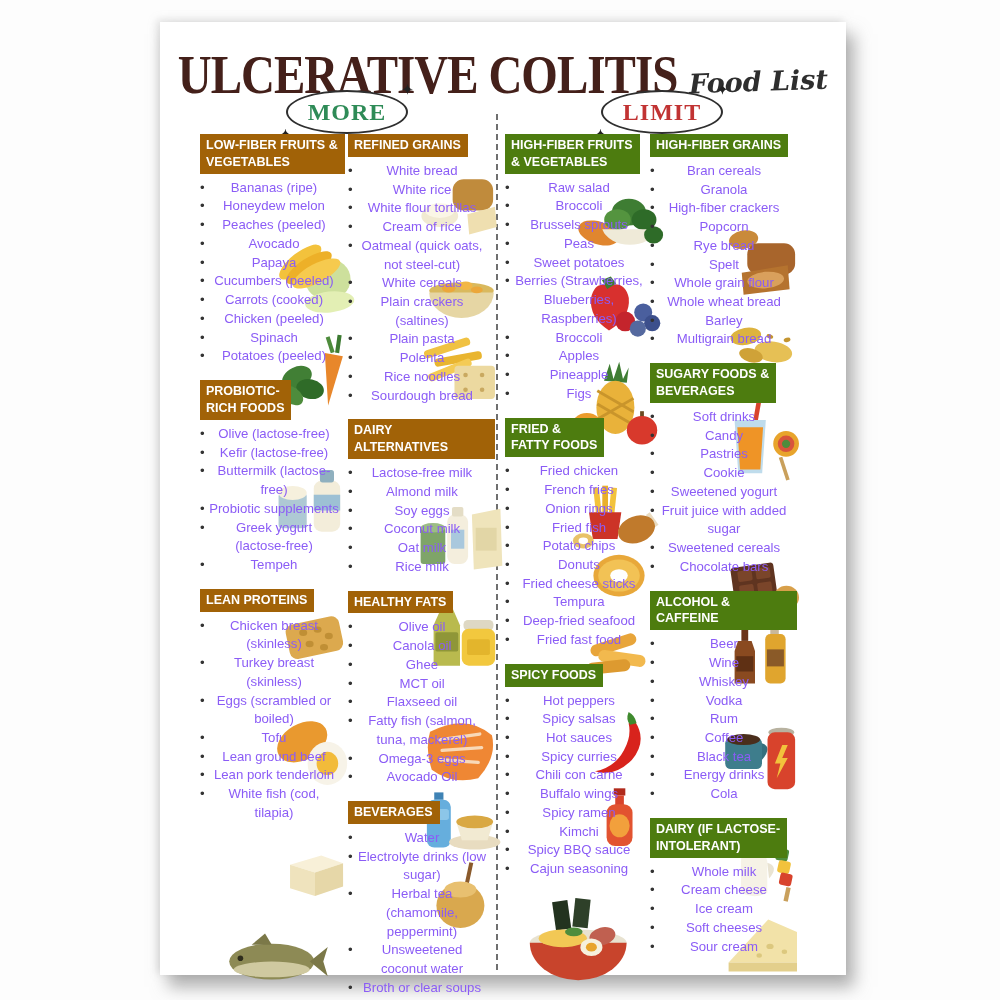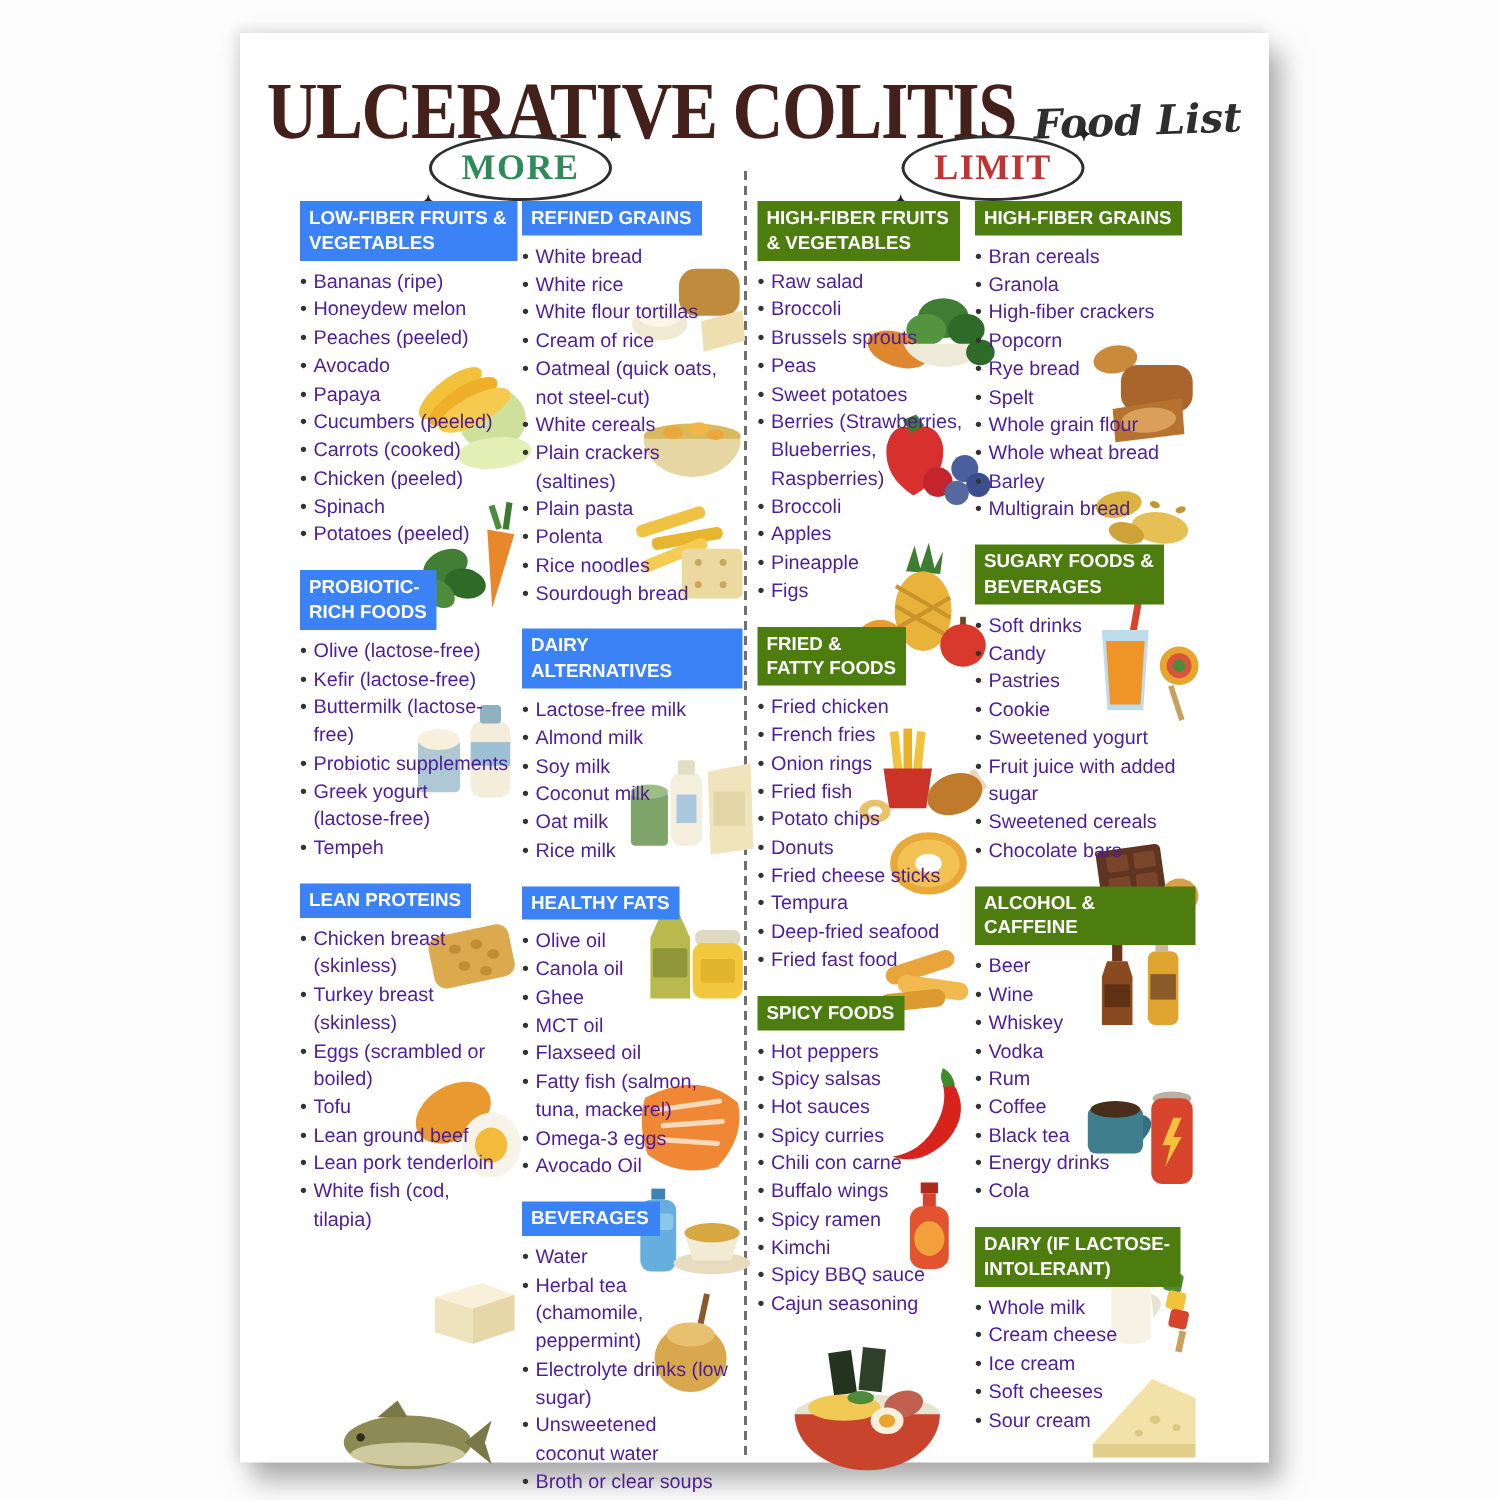--- a/index.html
+++ b/index.html
@@ -32,24 +32,24 @@
   .sparkle.bl{left:-8px;bottom:-9px;}
   .divider{position:absolute;left:336px;top:92px;height:856px;border-left:2px dashed #6f6f6f;}
   .col{position:absolute;top:112px;width:148px;}
   #col-0{left:40px;}  #col-1{left:188px;}  #col-2{left:345px;}  #col-3{left:490px;}
   .section{margin-bottom:14px;position:relative;}
   .sec-header{
     display:inline-block;color:#fff;font-weight:bold;font-size:12.5px;line-height:1.35;
     padding:3px 7px 3px 6px;margin-bottom:5px;white-space:pre-line;max-width:134px;
     position:relative;z-index:2;
   }
-  .col.more .sec-header{background:#3b82f6;}
+  .col.more .sec-header{background:#a16207;}
   .col.limit .sec-header{background:#4d7c0f;}
   ul.food-list{margin:0;padding:0;list-style:none;font-size:13.2px;line-height:1.42;
-    color:#4c1d95;position:relative;z-index:1;}
+    color:#8b5cf6;position:relative;z-index:1;text-align:center;}
   ul.food-list li{padding-left:9px;position:relative;max-width:130px;}
   ul.food-list li::before{content:"\2022";position:absolute;left:0;color:#333;}
   .illus{position:absolute;z-index:0;pointer-events:none;}
 </style>
 </head>
 <body>
 
 <div class="poster">
   <div class="title-row">
     <span class="main-title">ULCERATIVE COLITIS</span><span class="subtitle">Food List</span>
@@ -158,39 +158,39 @@
           <li>White cereals</li>
           <li>Plain crackers (saltines)</li>
           <li>Plain pasta</li>
           <li>Polenta</li>
           <li>Rice noodles</li>
           <li>Sourdough bread</li>
         </ul></section>
       <section class="section"><div class="sec-header">DAIRY ALTERNATIVES</div><ul class="food-list">
           <li>Lactose-free milk</li>
           <li>Almond milk</li>
-          <li>Soy milk</li>
+          <li>Soy eggs</li>
           <li>Coconut milk</li>
           <li>Oat milk</li>
           <li>Rice milk</li>
         </ul></section>
       <section class="section"><div class="sec-header">HEALTHY FATS</div><ul class="food-list">
           <li>Olive oil</li>
           <li>Canola oil</li>
           <li>Ghee</li>
           <li>MCT oil</li>
           <li>Flaxseed oil</li>
           <li>Fatty fish (salmon, tuna, mackerel)</li>
           <li>Omega-3 eggs</li>
           <li>Avocado Oil</li>
         </ul></section>
       <section class="section"><div class="sec-header">BEVERAGES</div><ul class="food-list">
           <li>Water</li>
+          <li>Electrolyte drinks (low sugar)</li>
           <li>Herbal tea (chamomile, peppermint)</li>
-          <li>Electrolyte drinks (low sugar)</li>
           <li>Unsweetened coconut water</li>
           <li>Broth or clear soups</li>
         </ul></section>
       <svg viewBox="0 0 100 100" width="92" height="92" class="illus" style="top: 25px; right: -10px;">
         <ellipse cx="28" cy="62" rx="20" ry="12" fill="#f1ead2"></ellipse>
         <ellipse cx="28" cy="56" rx="16" ry="8" fill="#fbf6e6"></ellipse>
         <rect x="42" y="22" width="44" height="34" rx="12" fill="#c08b3c"></rect>
         <path d="M58,60 L88,52 L90,74 L60,82 Z" fill="#efdfb0"></path>
       </svg>
       <svg viewBox="0 0 100 100" width="85" height="85" class="illus" style="top: 116px; right: -8px;">

